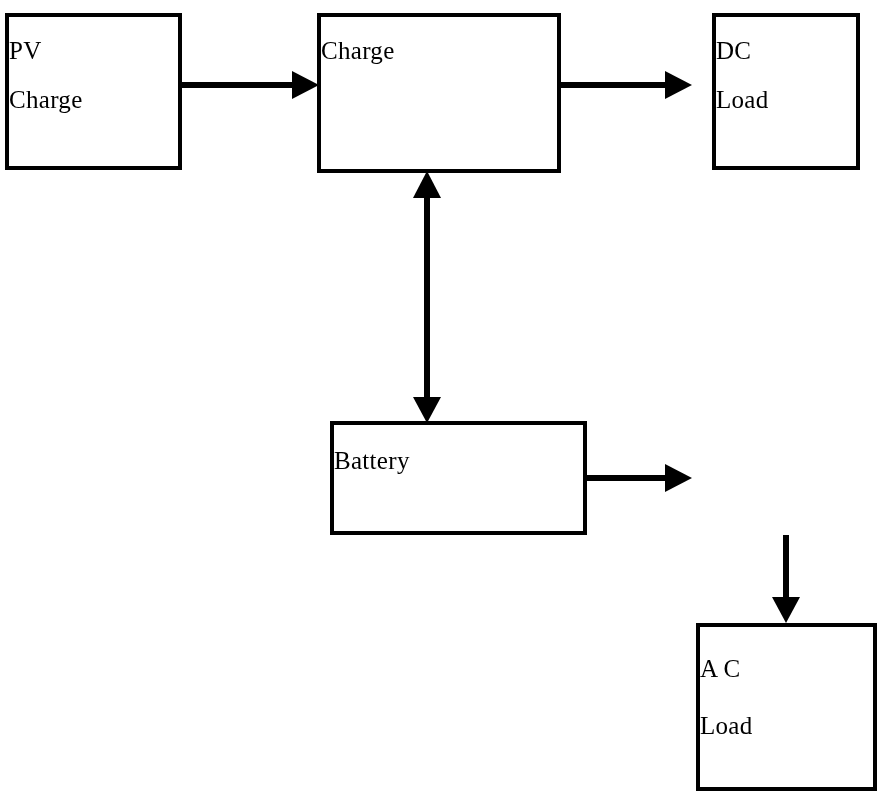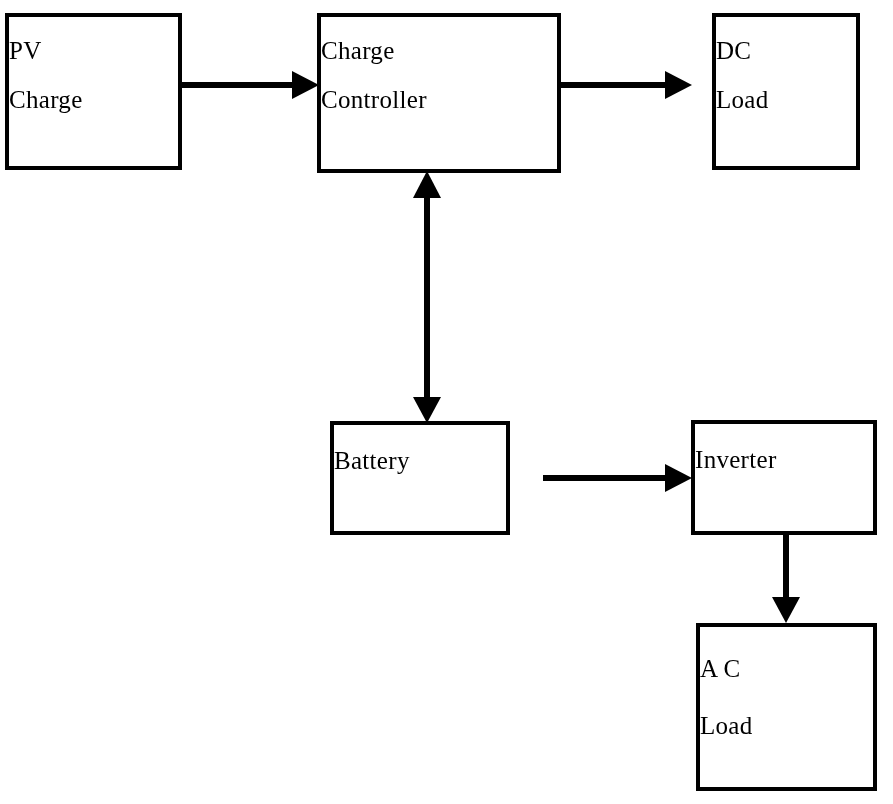--- a/index.html
+++ b/index.html
@@ -86,34 +86,30 @@
     </g>
   </svg>
 
   <div class="node-box" id="box-pv" style="left:5px; top:13px; width:177px; height:157px;">
     <div class="node-label">PV</div>
     <div class="node-label">Charge</div>
   </div>
 
   <div class="node-box" id="box-charge" style="left:317px; top:13px; width:244px; height:160px;">
     <div class="node-label">Charge</div>
-    <div class="node-label">Controller</div>
   </div>
 
   <div class="node-box" id="box-dcload" style="left:712px; top:13px; width:148px; height:157px;">
     <div class="node-label">DC</div>
     <div class="node-label">Load</div>
   </div>
 
-  <div class="node-box" id="box-battery" style="left:330px; top:421px; width:180px; height:114px;">
+  <div class="node-box" id="box-battery" style="left:330px; top:421px; width:257px; height:114px;">
     <div class="node-label">Battery</div>
   </div>
 
-  <div class="node-box" id="box-inverter" style="left:691px; top:420px; width:186px; height:115px;">
-    <div class="node-label">Inverter</div>
-  </div>
 
   <div class="node-box" id="box-acload" style="left:696px; top:623px; width:181px; height:168px;">
     <div class="node-label">A C</div>
     <div class="node-label">Load</div>
   </div>
 
 </div>
 
 </body></html>

